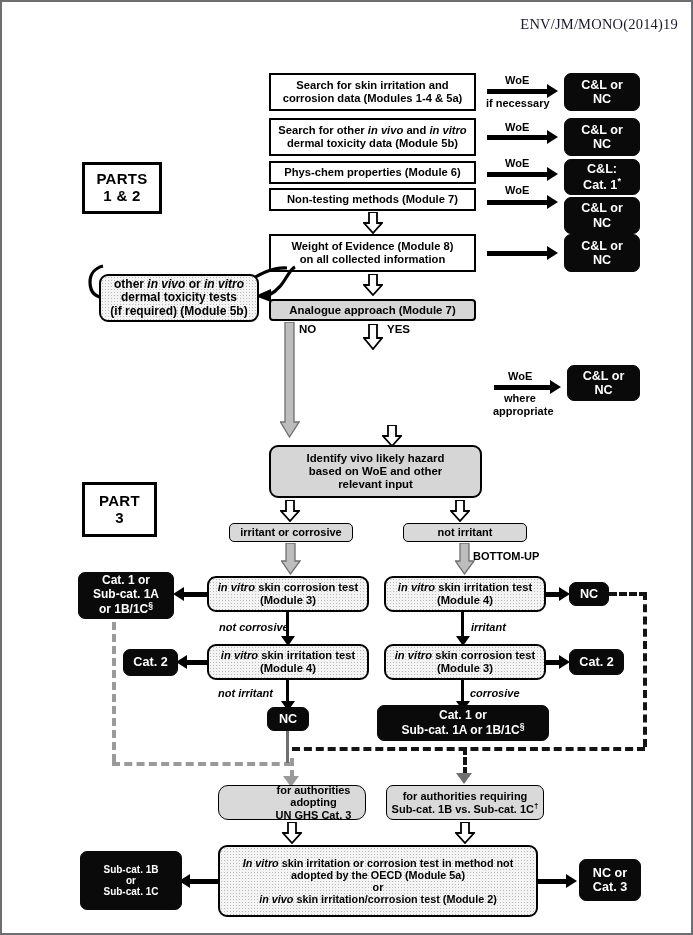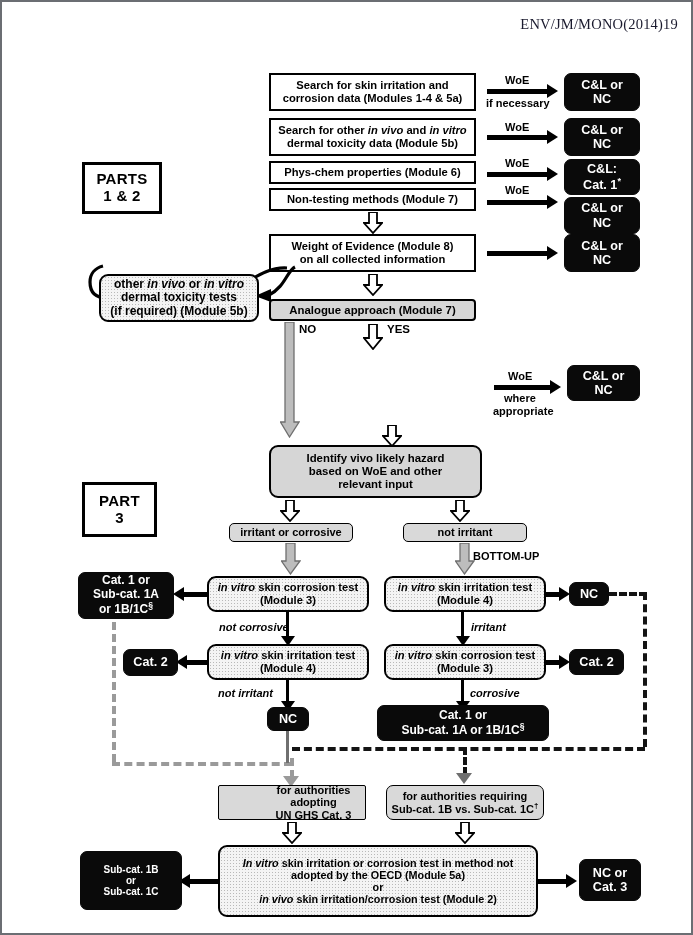--- a/index.html
+++ b/index.html
@@ -364,21 +364,21 @@
   <div class="dashArrowD" style="left:281px;top:774px;"></div>
 
   <div class="vline" style="left:284px;top:729px;width:3.4px;height:32px;background:#6f6f6f;"></div>
 
   <div class="dashH dark" style="left:607px;top:590px;width:38px;"></div>
   <div class="dashV dark" style="left:641px;top:590px;height:155px;"></div>
   <div class="dashH dark" style="left:290px;top:745px;width:353px;"></div>
   <div class="dashV dark" style="left:461px;top:745px;height:28px;"></div>
   <div class="dashArrowD dark" style="left:454px;top:771px;"></div>
 
-  <div class="node grayflat" style="left:216px;top:783px;width:148px;height:35px;border-radius:2px;padding-left:43px;">
+  <div class="node grayflat" style="left:216px;top:783px;width:148px;height:35px;border-radius:10px;padding-left:43px;">
     <span class="t">
       <span>for authorities adopting</span><br>
       <span>UN GHS Cat. 3</span>
     </span>
   </div>
   <div class="node grayflat" style="left:384px;top:783px;width:158px;height:35px;border-radius:7px;">
     <span class="t">
       <span>for authorities requiring</span><br>
       <span>Sub-cat. 1B vs. Sub-cat. 1C</span><span class="sup">†</span>
     </span>

